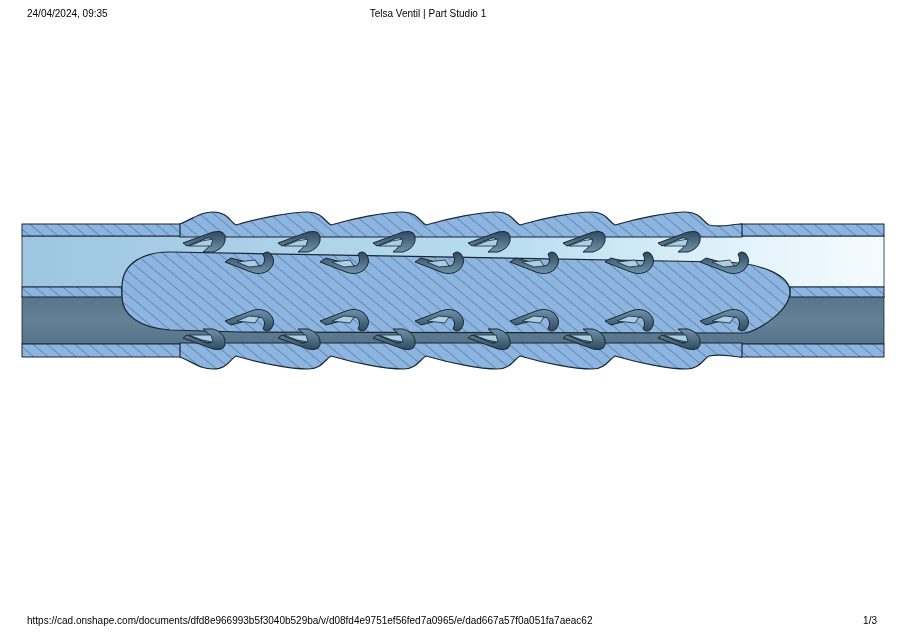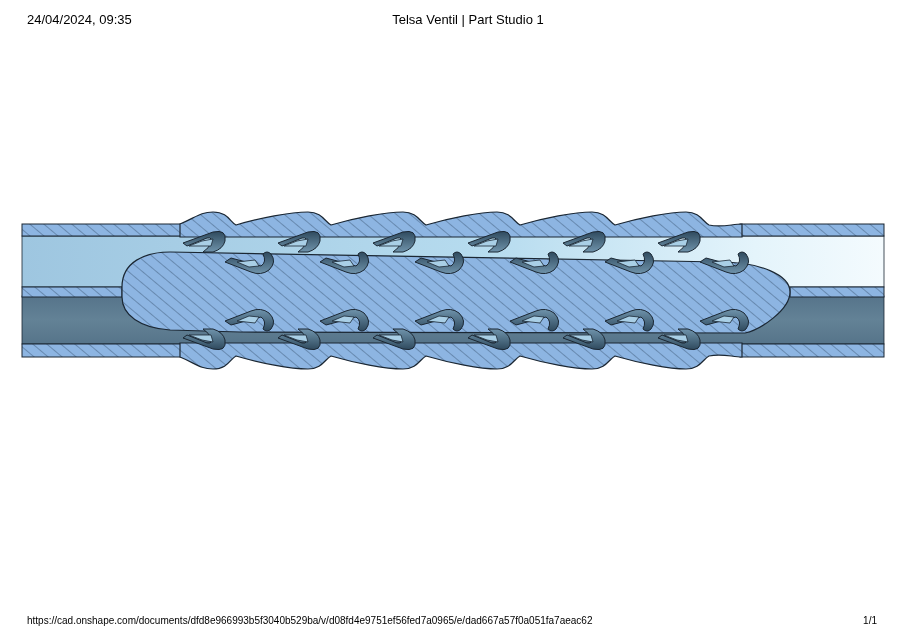--- a/index.html
+++ b/index.html
@@ -1,20 +1,20 @@
 <!DOCTYPE html>
 <html><head>
 <meta charset="utf-8">
 <style>
   html, body { margin: 0; padding: 0; background: #ffffff; }
   body { width: 905px; height: 640px; position: relative; overflow: hidden;
          font-family: "Liberation Sans", sans-serif; color: #000; }
-  .hdr { position: absolute; top: 14px; font-size: 13px; line-height: 12px; white-space: nowrap; }
+  .hdr { position: absolute; top: 8px; font-size: 10px; line-height: 12px; white-space: nowrap; }
   .hdr-left { left: 27px; }
-  .hdr-center { left: 0; width: 856px; text-align: center; padding-left: 40px; }
+  .hdr-center { left: 0; width: 856px; text-align: center; }
   .ftr { position: absolute; top: 615px; font-size: 10px; line-height: 12px; white-space: nowrap; }
   .ftr-left { left: 27px; }
   .ftr-right { right: 28px; }
   .drawing { position: absolute; left: 0; top: 0; width: 905px; height: 640px; }
 </style>
 </head>
 <body>
 
 <div class="hdr hdr-left">24/04/2024, 09:35</div>
 <div class="hdr hdr-center">Telsa Ventil | Part Studio 1</div>
@@ -123,13 +123,13 @@
     <use href="#slotUpper" x="205" y="343"></use>
     <use href="#slotUpper" x="300" y="343"></use>
     <use href="#slotUpper" x="395" y="343"></use>
     <use href="#slotUpper" x="490" y="343"></use>
     <use href="#slotUpper" x="585" y="343"></use>
     <use href="#slotUpper" x="680" y="343"></use>
   </g>
 </svg>
 
 <div class="ftr ftr-left">https://cad.onshape.com/documents/dfd8e966993b5f3040b529ba/v/d08fd4e9751ef56fed7a0965/e/dad667a57f0a051fa7aeac62</div>
-<div class="ftr ftr-right">1/1</div>
+<div class="ftr ftr-right">1/3</div>
 
 </body></html>

